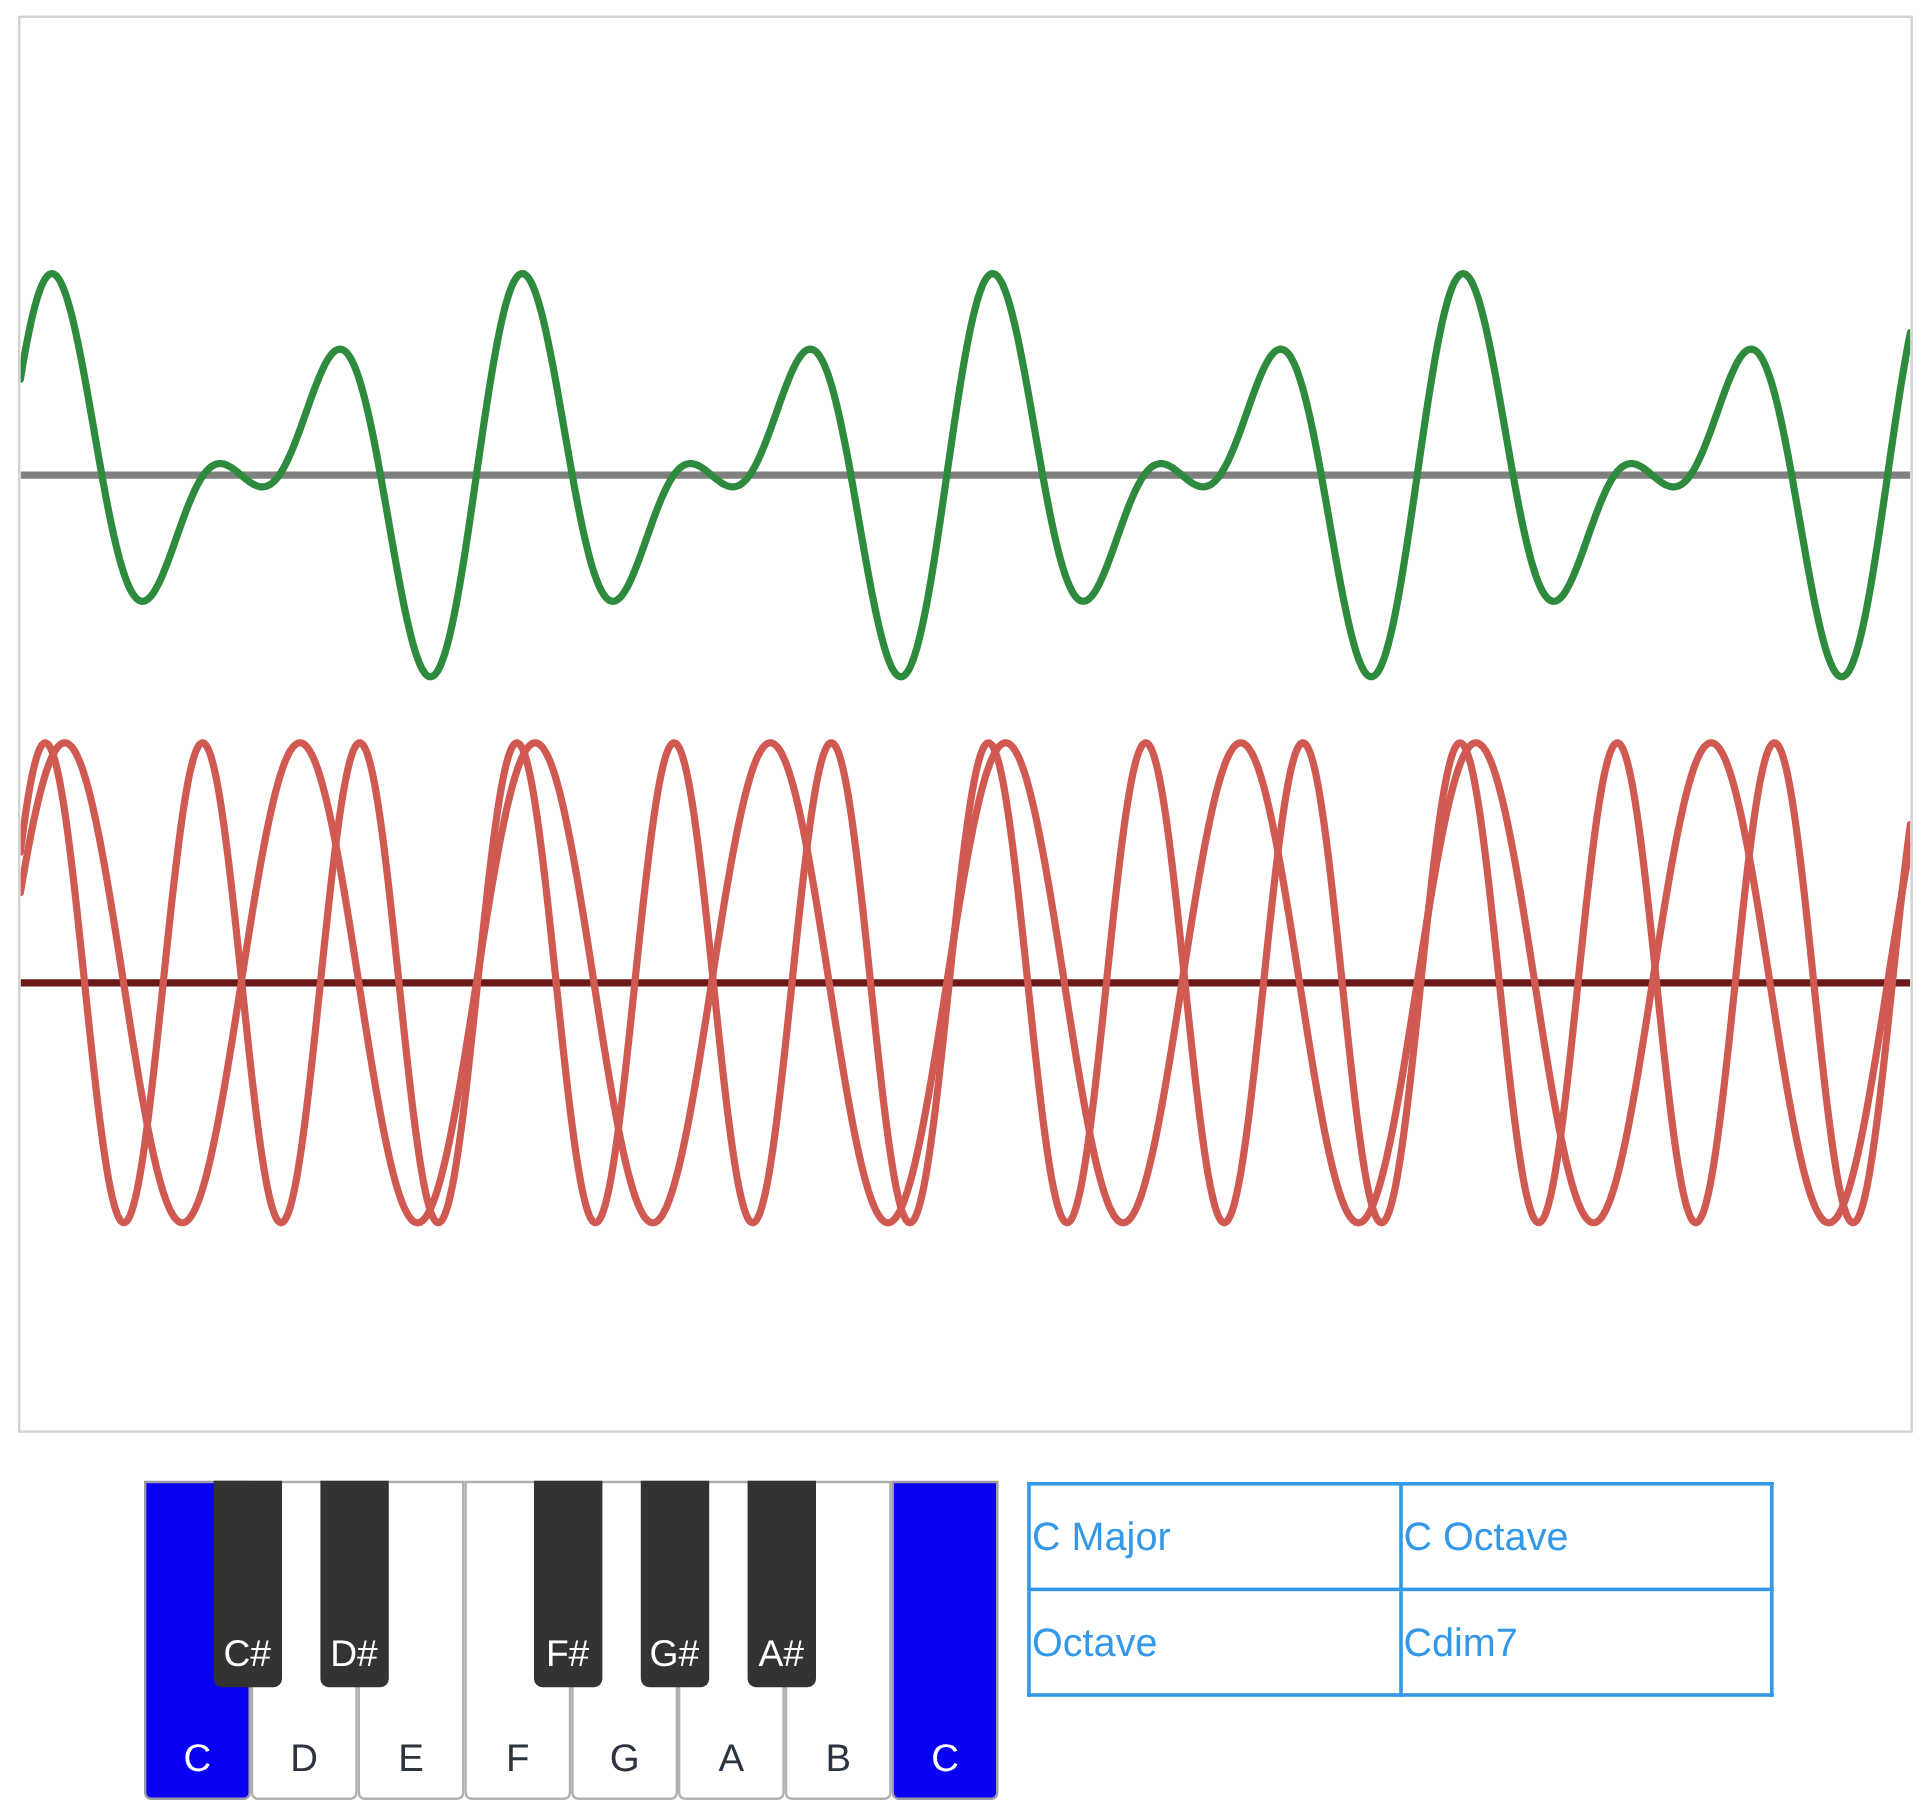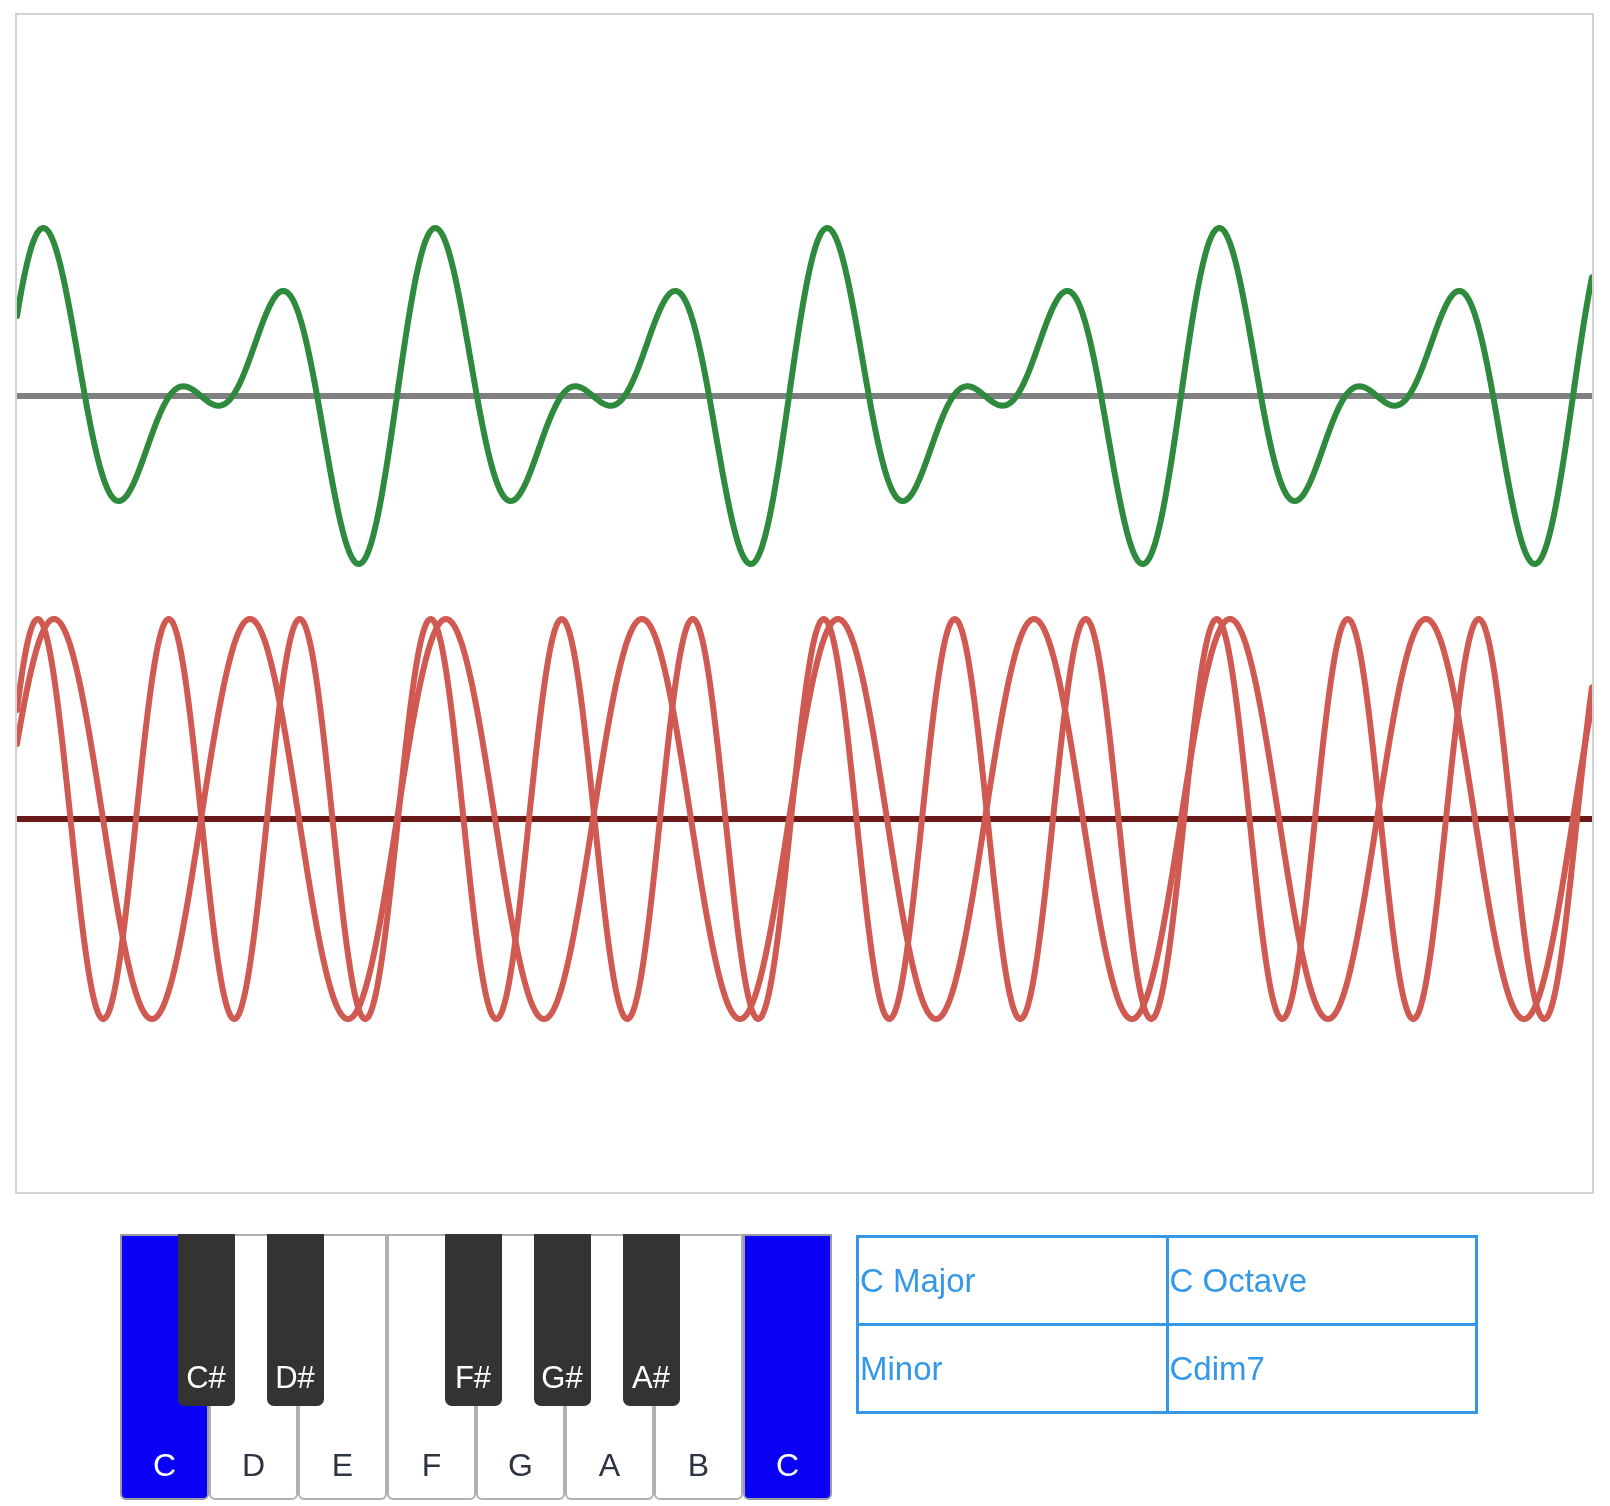--- a/index.html
+++ b/index.html
@@ -164,20 +164,20 @@
         </div>
       </div>
 
     <table id="chord-table">
       <tbody id="chord-tbody">
           <tr>
             <td>C Major</td>
             <td>C Octave</td>
           </tr>
           <tr>
-            <td>Minor</td>
+            <td>Octave</td>
             <td>Cdim7</td>
           </tr>
         </tbody>
     </table>
 
   </div>
 </div>
 
 </body></html>

